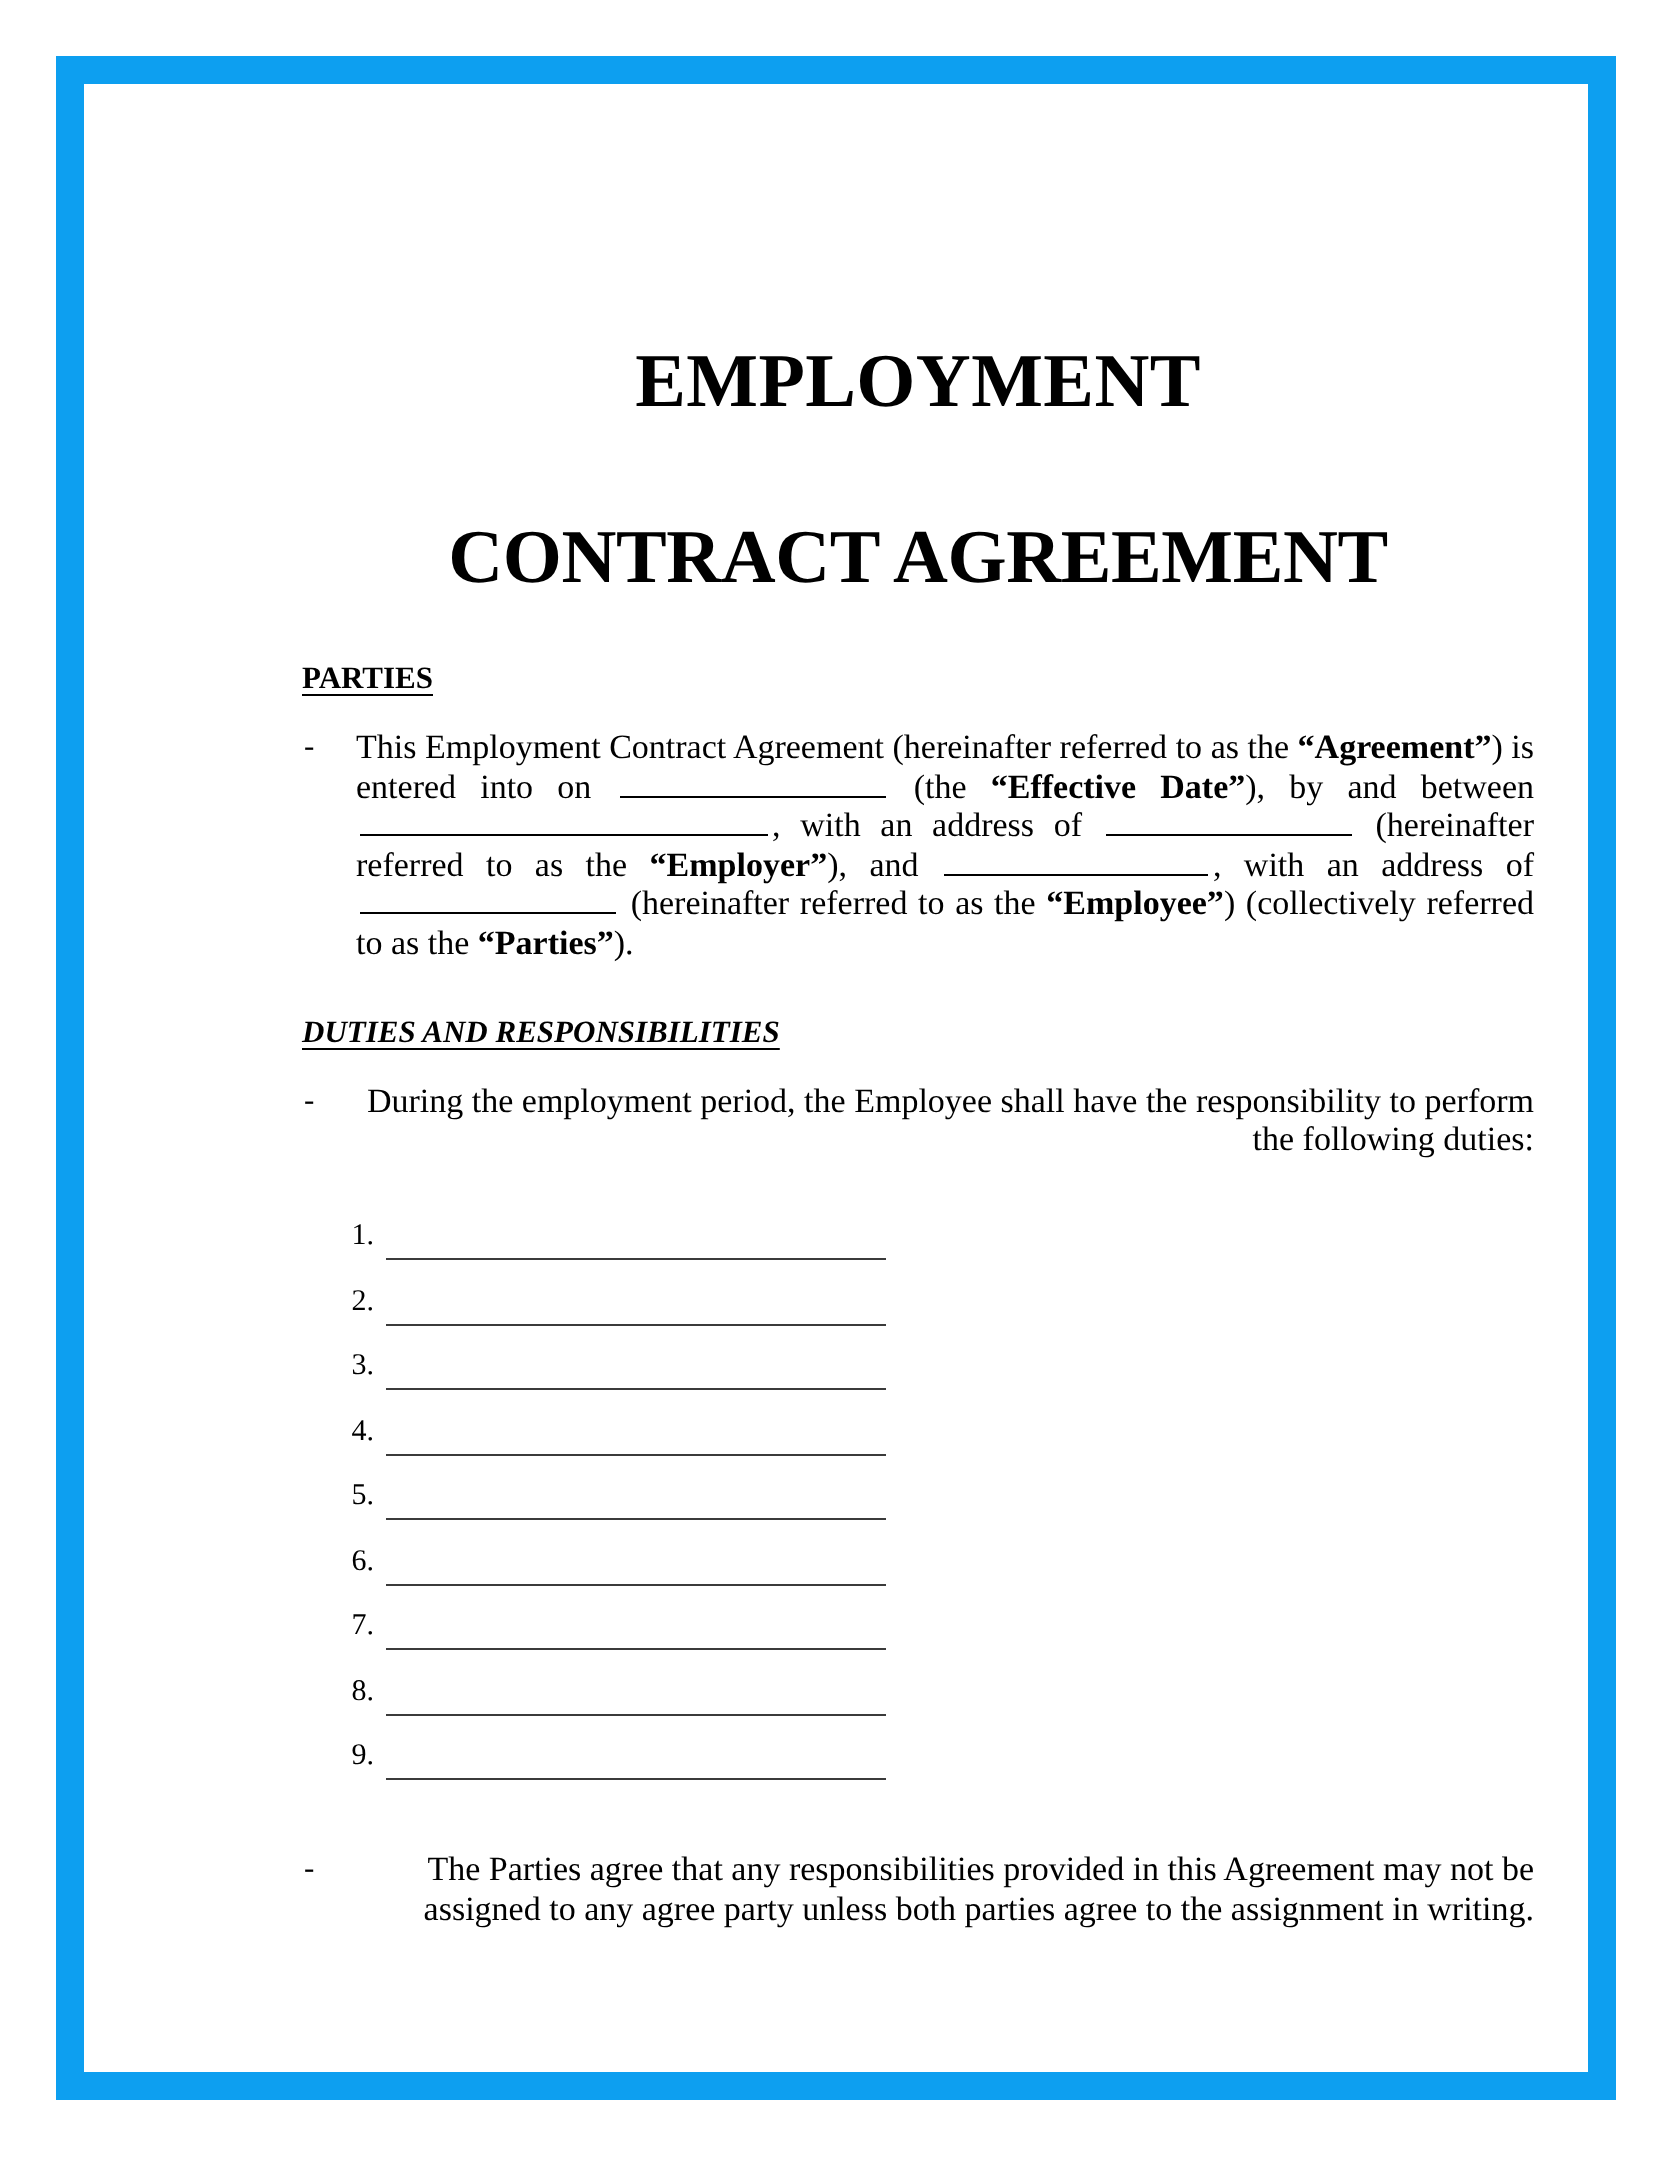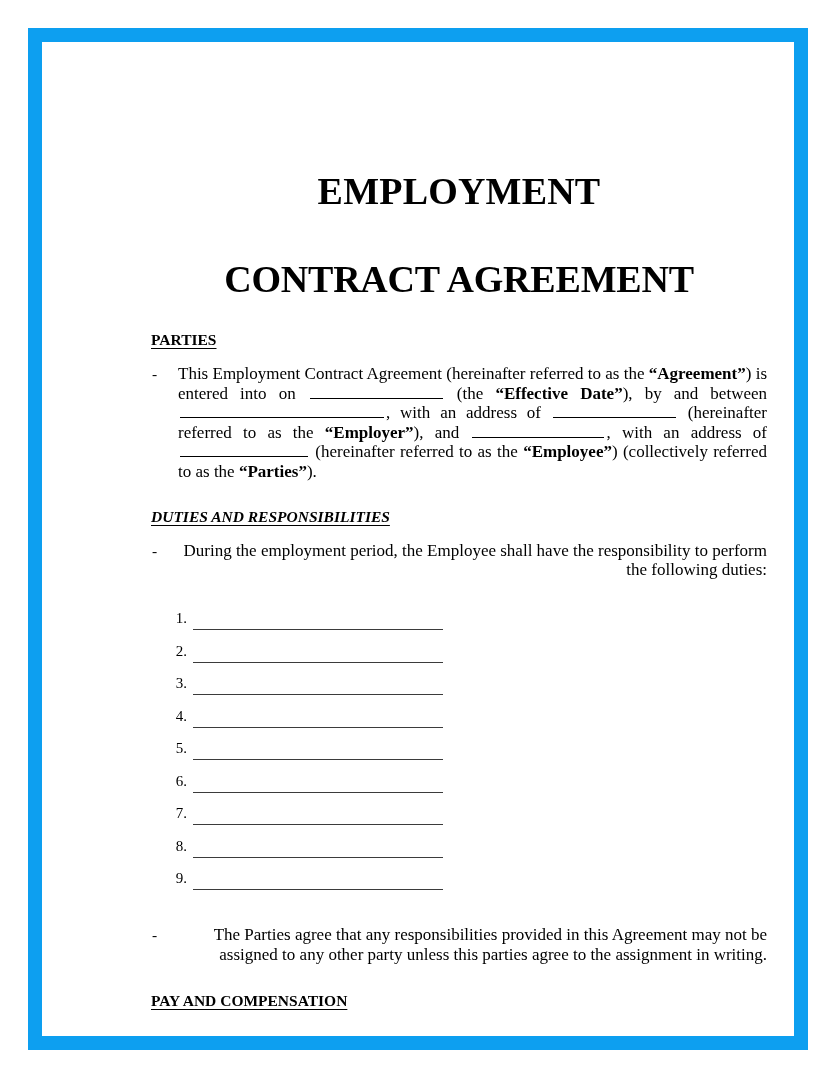--- a/index.html
+++ b/index.html
@@ -210,20 +210,19 @@
             <span class="duty-rule"></span>
           </li>
           <li class="duty-item">
             <span class="duty-num">9.</span>
             <span class="duty-rule"></span>
           </li>
         </ul>
 
       <div class="bullet-row closing-row">
         <div class="bullet-dash">-</div>
-        <div class="bullet-text no-justify">The Parties agree that any responsibilities provided in this Agreement may not be assigned to any other party unless this parties agree to the assignment in writing.</div>
-      </div>
-
-      <div class="section-heading h-pay">PAY AND COMPENSATION</div>
+        <div class="bullet-text no-justify">The Parties agree that any responsibilities provided in this Agreement may not be assigned to any agree party unless both parties agree to the assignment in writing.</div>
+      </div>
+
 
     </div>
   </div>
 </div>
 
 </body></html>

